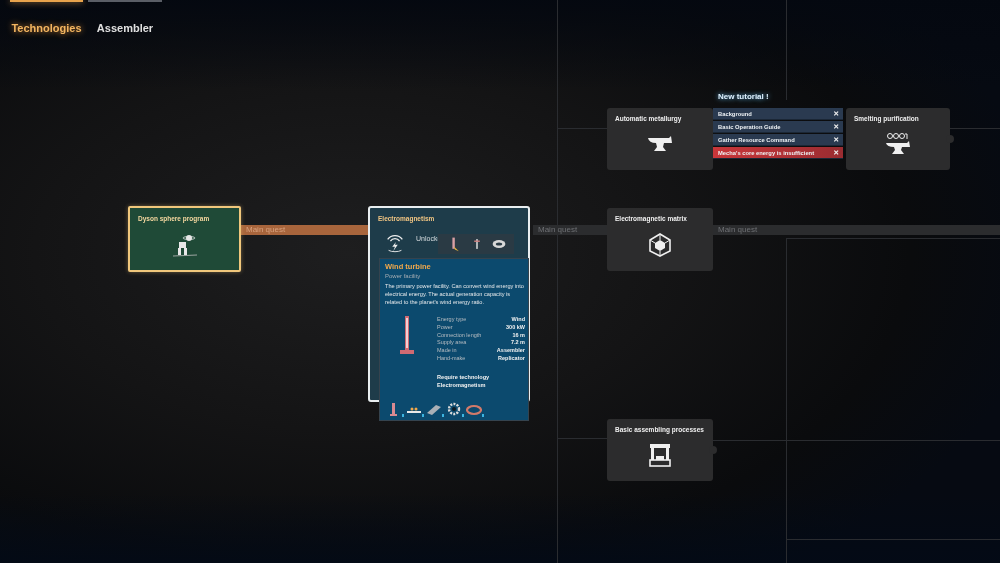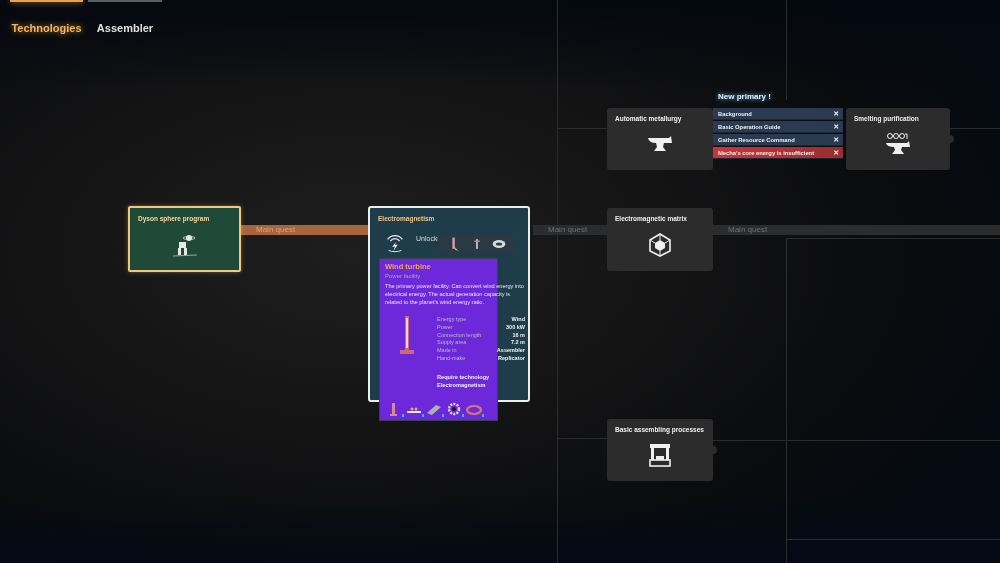--- a/index.html
+++ b/index.html
@@ -16,38 +16,38 @@
   .tab { position:absolute; top:0; height:34px; font-size:11px; font-weight:bold; display:flex; align-items:flex-end; justify-content:center; cursor:pointer; }
   .tab .bar { position:absolute; top:0; left:0; right:0; height:2px; }
   .tab-tech { left:10px; width:73px; color:#f2b560; text-shadow:0 0 6px rgba(255,160,60,0.8); }
   .tab-tech .bar { background:#e8a34c; box-shadow:0 0 6px #e8a34c; }
   .tab-upg { left:88px; width:74px; color:#e0e0e0; }
   .tab-upg .bar { background:#5a5e66; }
 
   .vline { position:absolute; width:1px; background:#2a2c30; }
   .hline { position:absolute; height:1px; background:#2a2c30; }
 
-  .quest-band { position:absolute; height:10px; font-size:8px; line-height:10px; padding-left:15px; box-sizing:border-box; }
+  .quest-band { position:absolute; height:10px; font-size:8px; line-height:10px; padding-left:5px; box-sizing:border-box; }
   .band-orange { background:#a8653c; color:#d9a27e; }
   .band-gray { background:#2b2c2e; color:#6e7074; }
 
   .node { position:absolute; background:#2c2c2d; border-radius:3px; box-sizing:border-box; }
   .node .title { position:absolute; left:8px; top:7px; font-size:6.5px; font-weight:bold; color:#f0f0f0; white-space:nowrap; }
   .node .icon { position:absolute; left:50%; top:58%; transform:translate(-50%,-50%); width:30px; height:26px; }
   .node .notch { position:absolute; right:-4px; top:50%; width:8px; height:8px; border-radius:50%; background:#2c2c2d; transform:translateY(-50%); }
 
   .node-dyson { background:#1f4a37; border:2px solid #f0c77c; border-radius:2px; box-shadow:0 0 4px rgba(240,199,124,0.4); }
   .node-dyson .title { color:#f6d8a0; }
 
   .node-em { background:#1e3c4a; border:2px solid #e9eef0; border-radius:3px; }
   .node-em .title { color:#f2c683; }
   .unlocked { position:absolute; left:46px; top:27px; font-size:7px; color:#d8dde0; }
   .unlock-strip { position:absolute; left:68px; top:26px; width:76px; height:20px; background:#2a3a44; }
 
-  .tooltip { position:absolute; left:379px; top:258px; width:119px; height:163px; background:#6d28d9; border:1px solid #35434e; box-sizing:border-box; }
+  .tooltip { position:absolute; left:379px; top:258px; width:150px; height:163px; background:#0c4a6e; border:1px solid #35434e; box-sizing:border-box; }
   .tt-title { position:absolute; left:5px; top:3px; font-size:7.5px; font-weight:bold; color:#f2a94b; }
   .tt-sub { position:absolute; left:5px; top:14px; font-size:6px; color:#a6adb3; }
   .tt-desc { position:absolute; left:5px; top:23px; width:140px; font-size:5.6px; line-height:8px; color:#e6e9eb; }
   .tt-stats { position:absolute; left:57px; top:57px; width:88px; font-size:5.5px; line-height:7.8px; }
   .tt-row { display:flex; justify-content:space-between; }
   .tt-row .k { color:#b7bdc2; }
   .tt-row .v { color:#f2f2f2; font-weight:bold; }
   .tt-req { position:absolute; left:57px; top:114px; font-size:5.6px; line-height:8px; color:#f2f2f2; font-weight:bold; }
   .tt-item-icon { position:absolute; left:14px; top:55px; width:26px; height:42px; }
   .tt-recipe { position:absolute; left:6px; top:139px; height:18px; display:flex; gap:4px; align-items:flex-end; }
@@ -205,21 +205,21 @@
   <svg class="icon" viewBox="0 0 30 26">
     <circle cx="7" cy="5" r="2.5" fill="none" stroke="#f0f0f0" stroke-width="1"></circle>
       <circle cx="13" cy="5" r="2.5" fill="none" stroke="#f0f0f0" stroke-width="1"></circle>
       <circle cx="19" cy="5" r="2.5" fill="none" stroke="#f0f0f0" stroke-width="1"></circle>
       <path d="M22 3 L24 3 L24 8" fill="none" stroke="#f0f0f0" stroke-width="1"></path>
     <path d="M3 12 L24 12 L26 10 L27 16 L19 16 L18 19 L21 23 L9 23 L12 19 L11 16 Q4 16 3 12 Z" fill="#f0f0f0"></path>
   </svg>
   <div class="notch"></div>
 </div>
 
-<div class="tut-title">New primary !</div>
+<div class="tut-title">New tutorial !</div>
 <div class="tut-item" style="top:108px;">
   <span>Background</span>
   <span class="x">✕</span>
 </div>
 <div class="tut-item" style="top:121px;">
   <span>Basic Operation Guide</span>
   <span class="x">✕</span>
 </div>
 <div class="tut-item" style="top:134px;">
   <span>Gather Resource Command</span>

